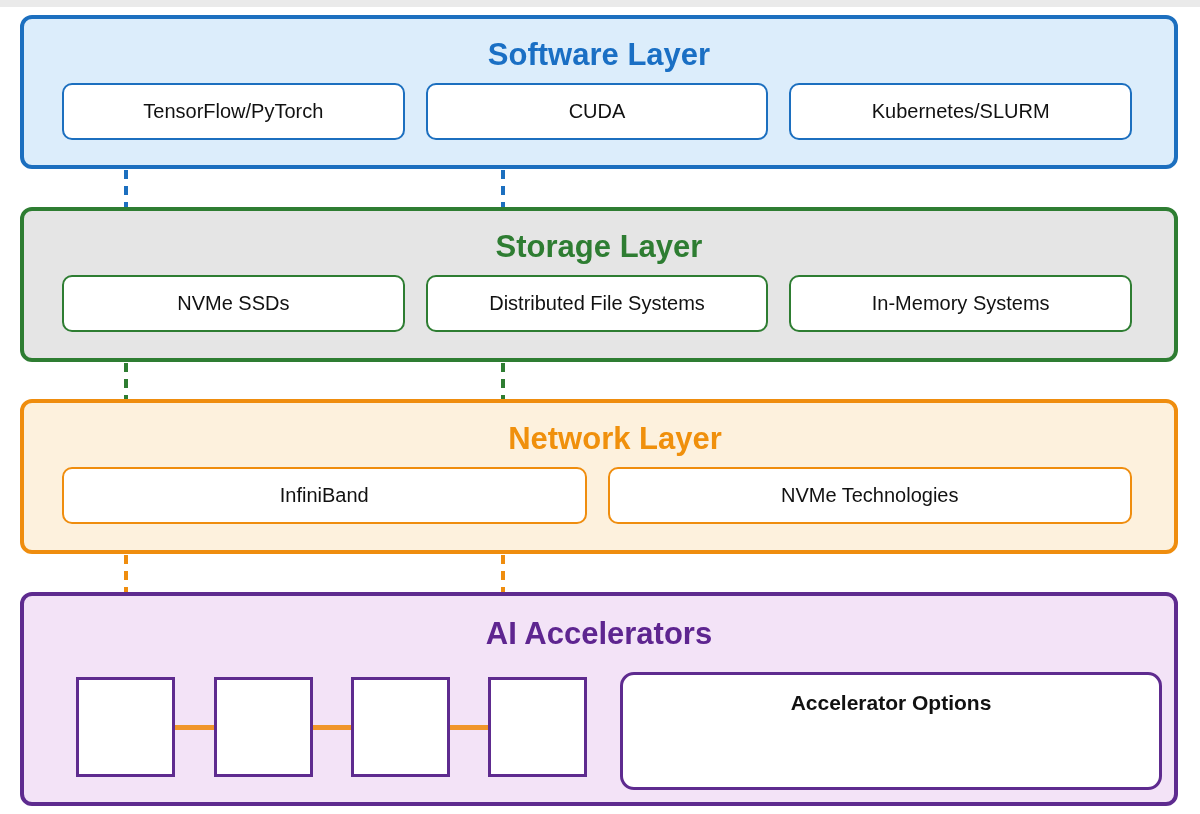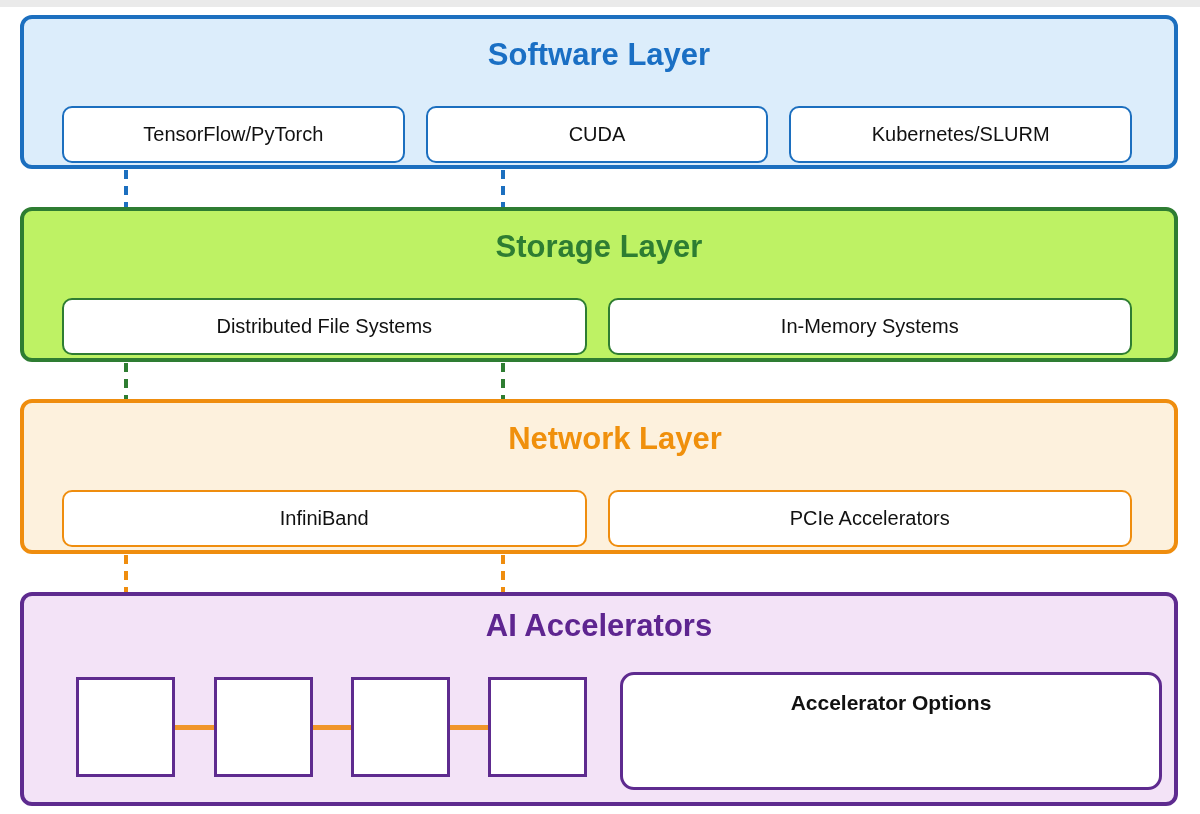--- a/index.html
+++ b/index.html
@@ -16,45 +16,44 @@
     background: #eaeaea;
   }
   .layer {
     position: absolute;
     left: 20px;
     width: 1158px;
     box-sizing: border-box;
     border-radius: 12px;
   }
   .layer-software { top: 15px;  height: 154px; background: #dcedfb; border: 4px solid #1c6fbf; }
-  .layer-storage  { top: 207px; height: 155px; background: #bef264; border: 4px solid #2e7d32; }
+  .layer-storage  { top: 207px; height: 155px; background: #e5e5e5; border: 4px solid #2e7d32; }
   .layer-network  { top: 399px; height: 155px; background: #fdf1dd; border: 4px solid #ef8d0e; }
   .layer-ai       { top: 592px; height: 214px; background: #f3e3f7; border: 4px solid #5e2b8f; }
 
   .layer-title {
     text-align: center;
     font-size: 31px;
     font-weight: bold;
     margin-top: 18px;
     letter-spacing: 0px;
   }
   .t-software { color: #1a6fc4; }
   .t-storage  { color: #2e7d32; }
   .t-network  { color: #f0900c; padding-left: 32px; }
-  .t-ai       { color: #5e2590; margin-top: 12px; }
+  .t-ai       { color: #5e2590; margin-top: 20px; }
 
   .card-row {
     position: absolute;
     left: 38px;
     right: 42px;
     top: 64px;
     height: 57px;
     display: flex;
     gap: 21px;
-    margin-top: 23px;
   }
   .card {
     flex: 1;
     background: #ffffff;
     border-radius: 10px;
     display: flex;
     align-items: center;
     justify-content: center;
     font-size: 20px;
     color: #111111;
@@ -135,33 +134,34 @@
       <div class="card card-blue">Kubernetes/SLURM</div>
     </div>
   </div>
 
   <div class="vdash vdash-blue" style="left:124px; top:170px; height:37px;"></div>
   <div class="vdash vdash-blue" style="left:501px; top:170px; height:37px;"></div>
 
   <div class="layer layer-storage">
     <div class="layer-title t-storage">Storage Layer</div>
     <div class="card-row">
+      <div class="card card-green">NVMe SSDs</div>
       <div class="card card-green">Distributed File Systems</div>
       <div class="card card-green">In-Memory Systems</div>
     </div>
   </div>
 
   <div class="vdash vdash-green" style="left:124px; top:363px; height:36px;"></div>
   <div class="vdash vdash-green" style="left:501px; top:363px; height:36px;"></div>
 
   <div class="layer layer-network">
     <div class="layer-title t-network">Network Layer</div>
     <div class="card-row">
       <div class="card card-orange">InfiniBand</div>
-      <div class="card card-orange">PCIe Accelerators</div>
+      <div class="card card-orange">NVMe Technologies</div>
     </div>
   </div>
 
   <div class="vdash vdash-orange" style="left:124px; top:555px; height:37px;"></div>
   <div class="vdash vdash-orange" style="left:501px; top:555px; height:37px;"></div>
 
   <div class="layer layer-ai">
     <div class="layer-title t-ai">AI Accelerators</div>
 
     <div class="chip chip-1"></div>

